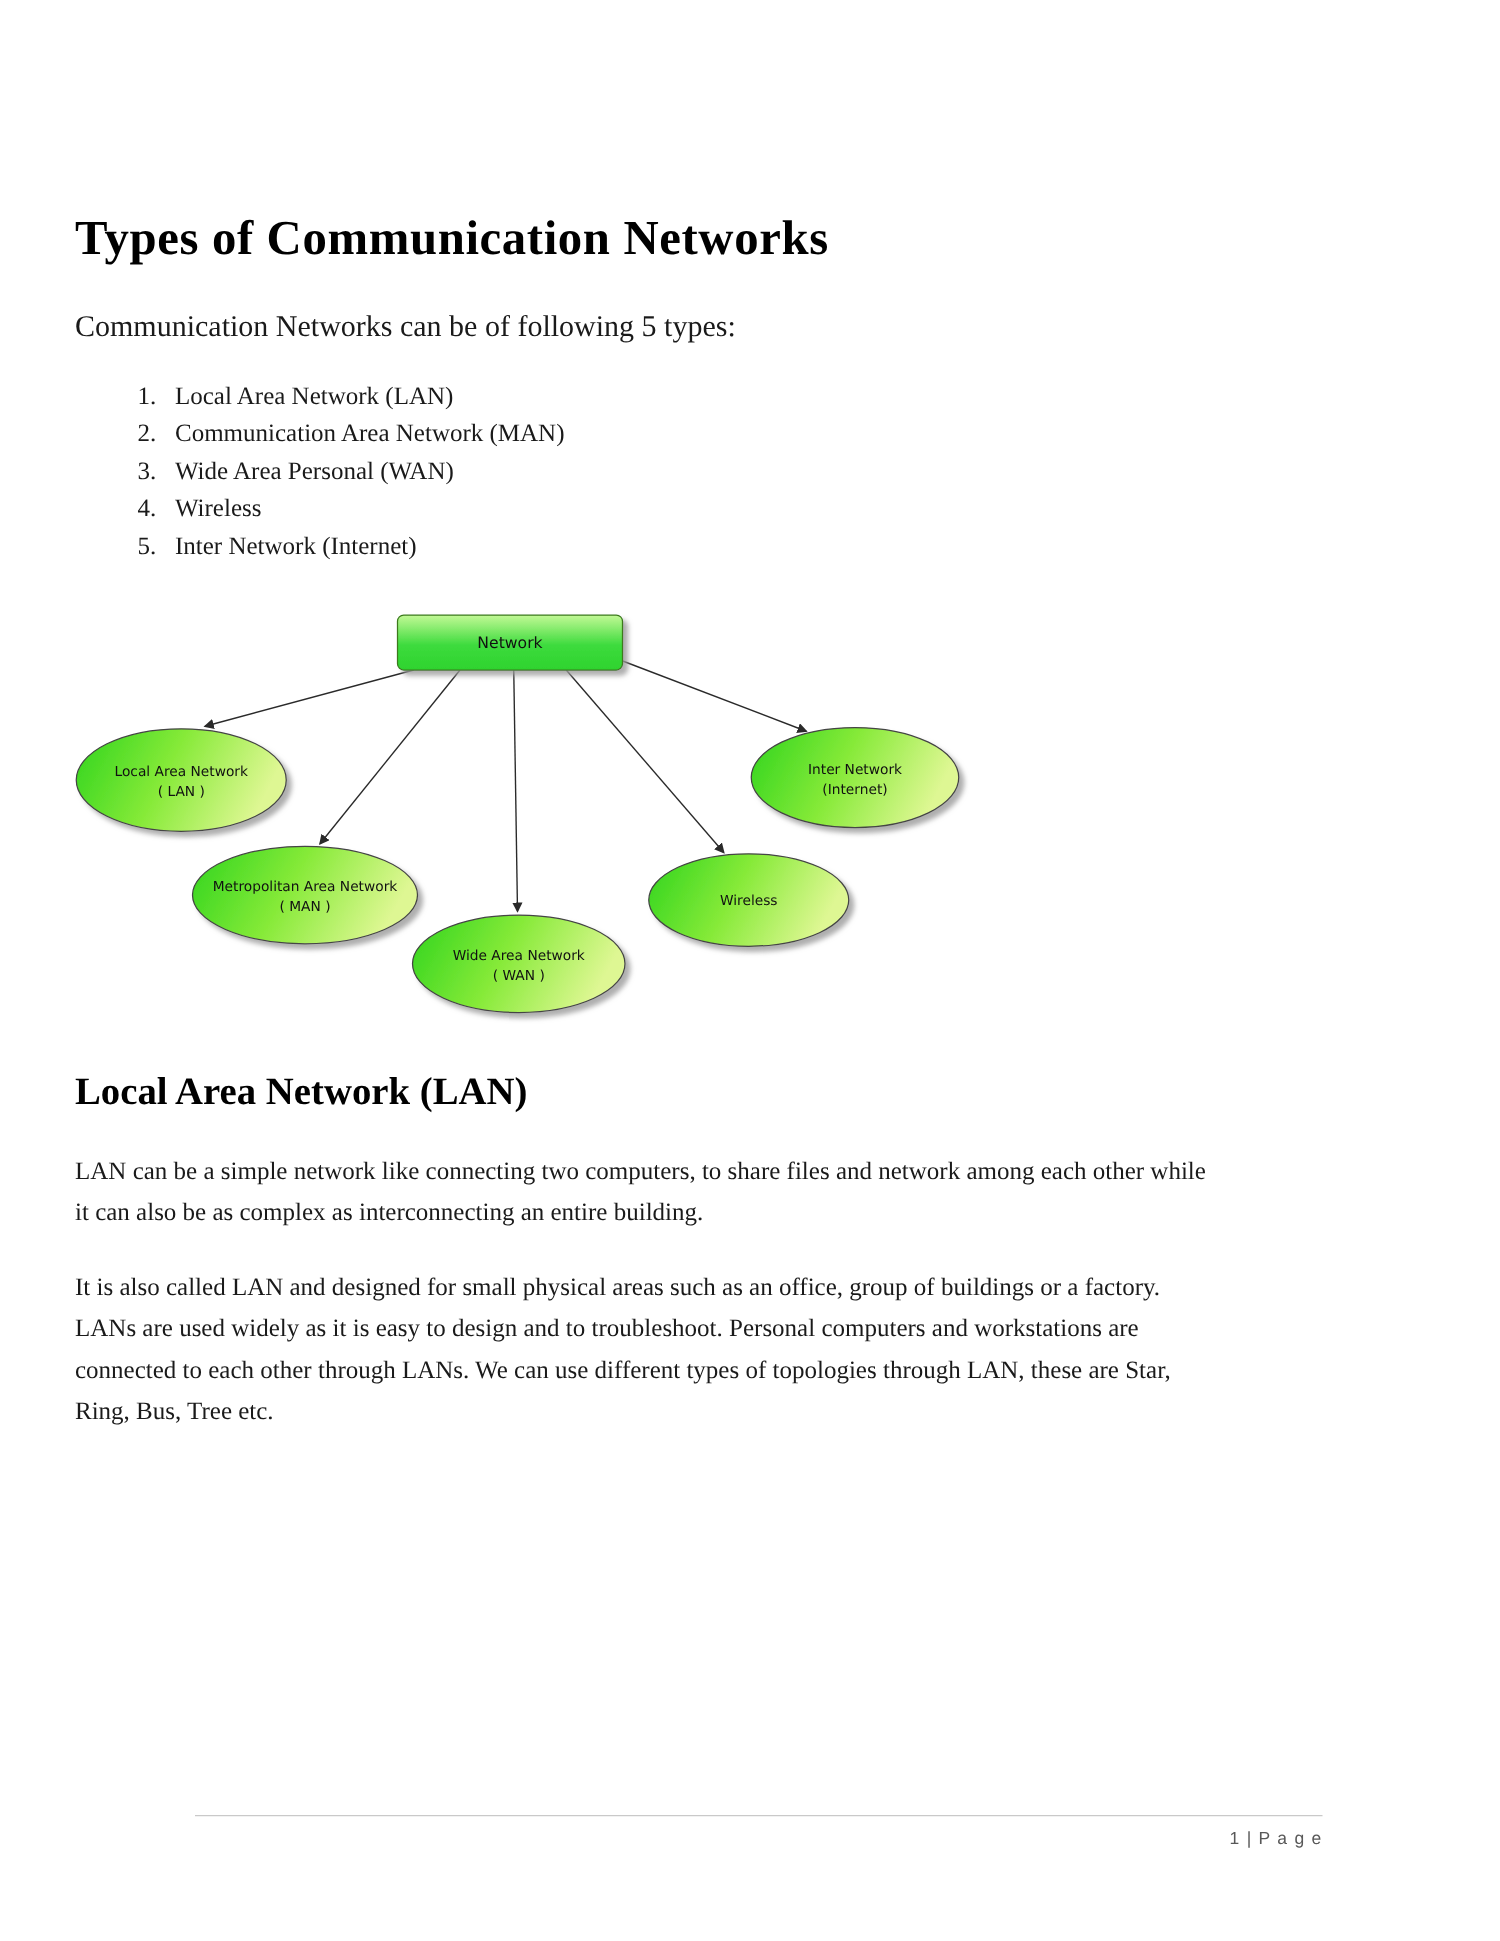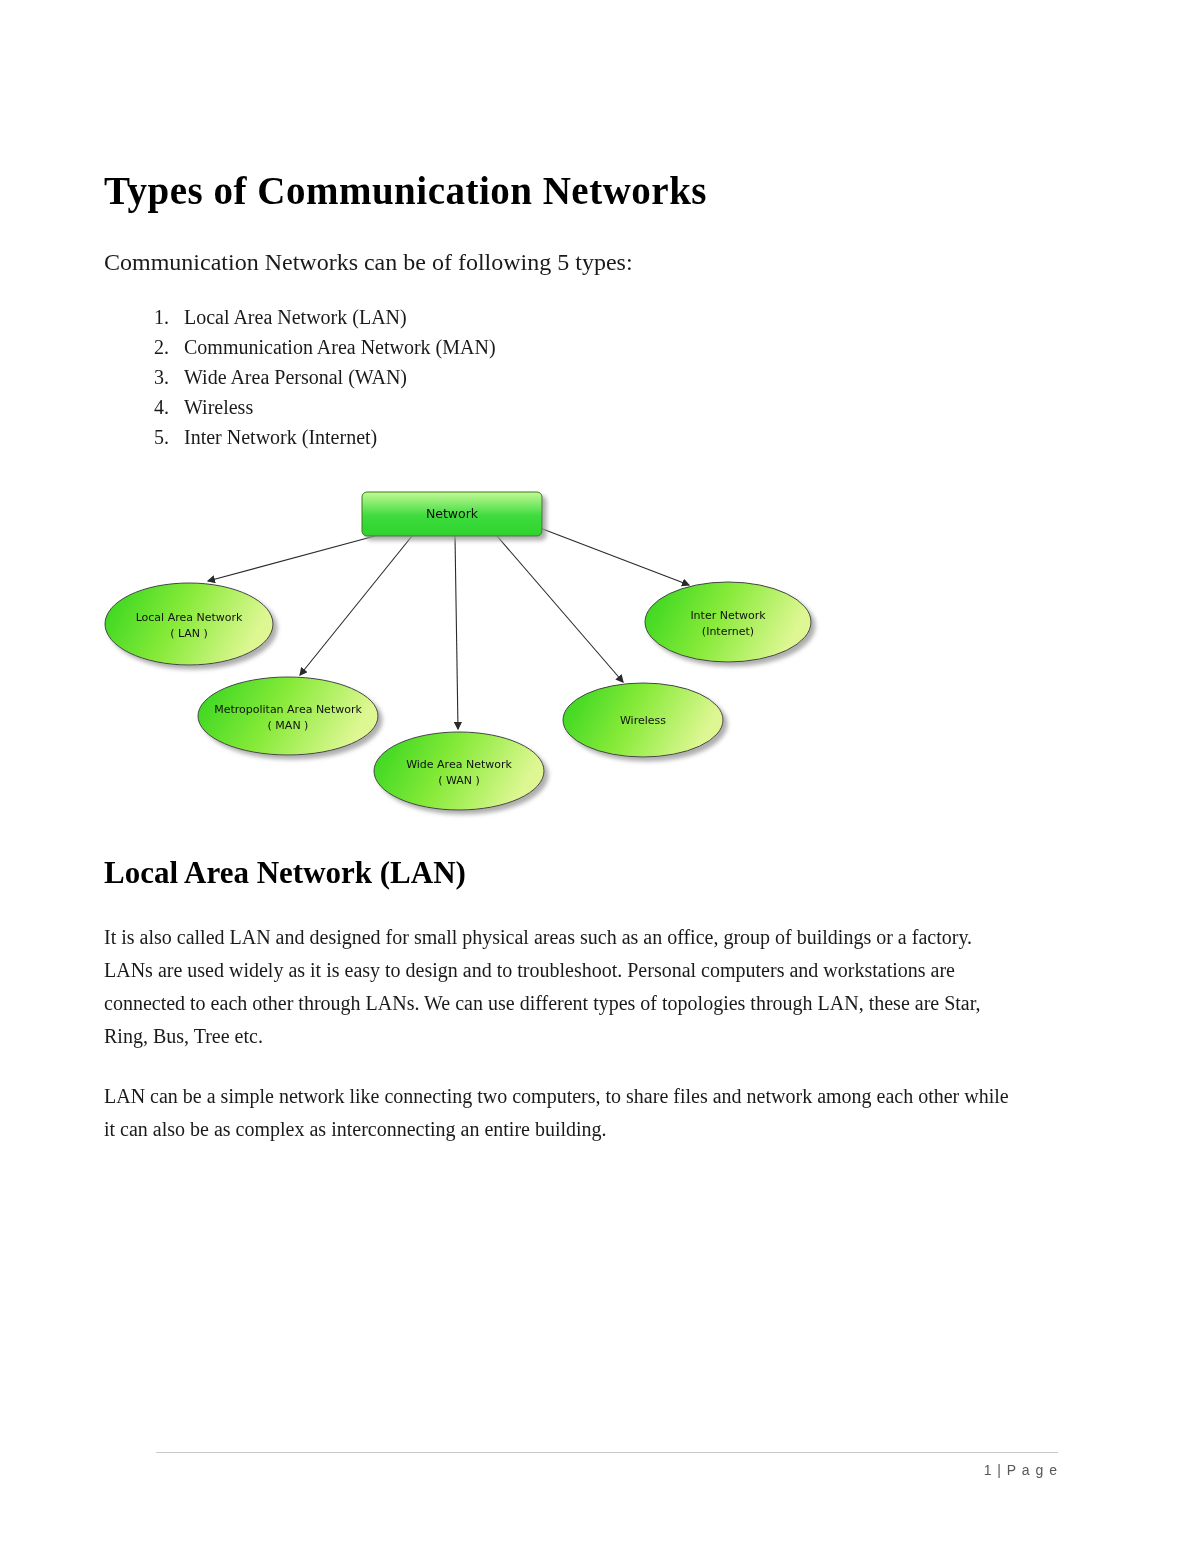--- a/index.html
+++ b/index.html
@@ -5,21 +5,21 @@
   * { margin: 0; padding: 0; box-sizing: border-box; }
   html, body { background: #ffffff; }
   body {
     width: 1200px;
     height: 1553px;
     position: relative;
     font-family: "Liberation Serif", serif;
     color: #1a1a1a;
     overflow: hidden;
   }
-  .page-content { padding: 168px 140px 0 104px; }
+  .page-content { padding: 168px 140px 0 60px; }
 
   h1.doc-title {
     font-size: 39px;
     font-weight: bold;
     color: #000;
     margin-bottom: 36px;
     letter-spacing: 0.5px;
   }
   p.intro {
     font-size: 24px;
@@ -153,21 +153,21 @@
       <g>
         <ellipse cx="636" cy="138" rx="83" ry="40" fill="url(#ellGrad)" stroke="#444" stroke-width="1" filter="url(#ds)"></ellipse>
         <text class="diagram-label" x="636" y="135" text-anchor="middle">Inter Network</text>
         <text class="diagram-label" x="636" y="151" text-anchor="middle">(Internet)</text>
       </g>
     </svg>
   </div>
 
   <h2 class="section-heading">Local Area Network (LAN)</h2>
 
+  <p class="body-para">LAN can be a simple network like connecting two computers, to share files and network among each other while it can also be as complex as interconnecting an entire building.</p>
   <p class="body-para">It is also called LAN and designed for small physical areas such as an office, group of buildings or a factory. LANs are used widely as it is easy to design and to troubleshoot. Personal computers and workstations are connected to each other through LANs. We can use different types of topologies through LAN, these are Star, Ring, Bus, Tree etc.</p>
-  <p class="body-para">LAN can be a simple network like connecting two computers, to share files and network among each other while it can also be as complex as interconnecting an entire building.</p>
 
 </div>
 
 <div class="footer">
   <div class="footer-rule"></div>
   <div class="page-number">1 | P a g e</div>
 </div>
 
 </body></html>

